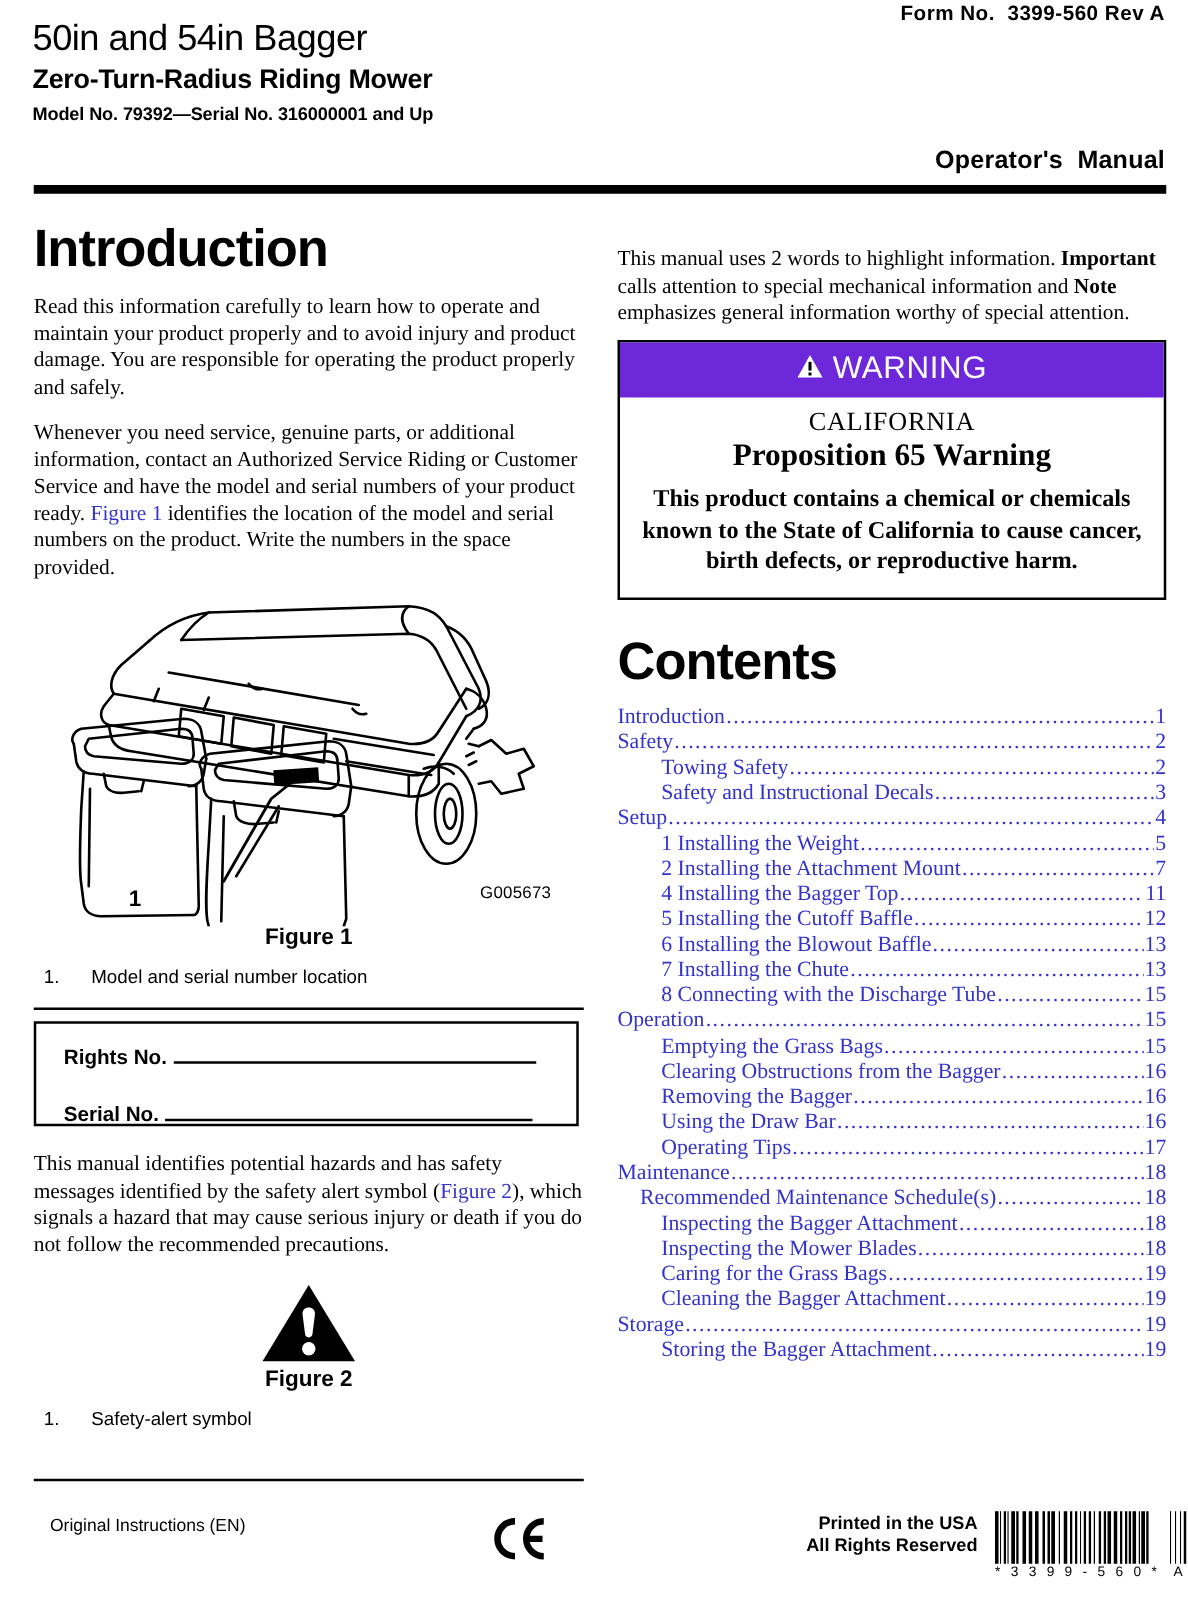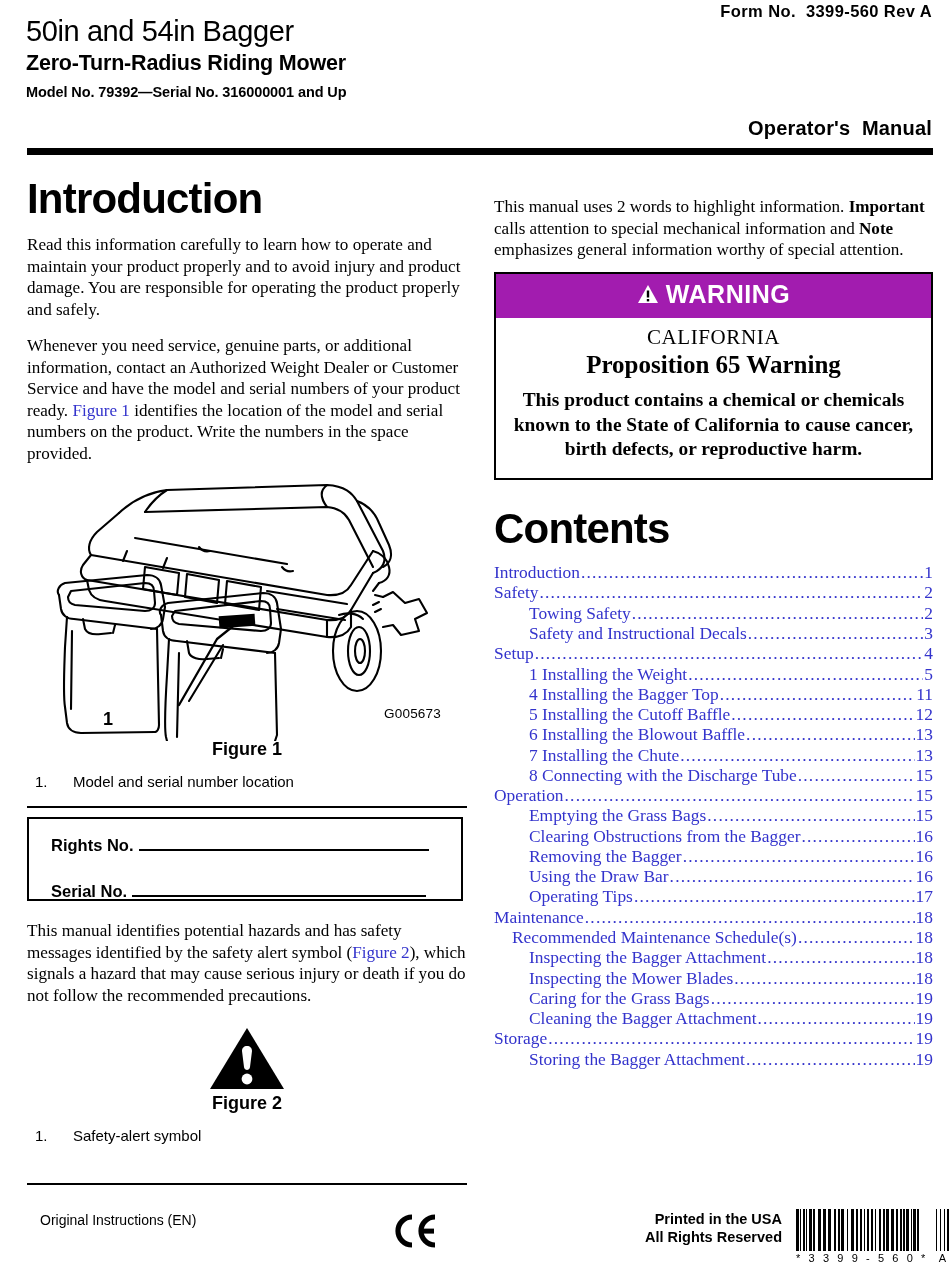--- a/index.html
+++ b/index.html
@@ -105,25 +105,25 @@
   .xref { color: #3333cc; }
   .bold { font-weight: bold; }
 
   
   .warn-box {
     border: 2px solid #000;
     margin-top: 6px;
     background: #fff;
   }
   .warn-bar {
-    background: #a21caf;
+    background: #6d28d9;
     color: #fff;
     text-align: center;
     font-family: "Liberation Sans", sans-serif;
-    font-weight: bold;
+    font-weight: normal;
     font-size: 25px;
     letter-spacing: 0.5px;
     padding: 6px 0 8px 0;
   }
   .warn-bar .tri {
     display: inline-block;
     vertical-align: -1px;
     margin-right: 7px;
   }
   .warn-body {
@@ -330,21 +330,21 @@
   <div class="manual-type">Operator's  Manual</div>
   <div class="header-rule"></div>
 
   <div class="col-left">
 
     <h1 class="section-h">Introduction</h1>
 
     <p class="body">Read this information carefully to learn how to operate and maintain your product properly and to avoid injury and product damage.  You are responsible for operating the product properly and safely.</p>
 
     <p class="body">
-      <span>Whenever you need service, genuine parts, or additional information, contact an Authorized Weight Dealer or Customer Service and have the model and serial numbers of your product ready. </span><span class="xref">Figure 1</span><span> identifies the location of the model and serial numbers on the product. Write the numbers in the space provided.</span>
+      <span>Whenever you need service, genuine parts, or additional information, contact an Authorized Service Riding or Customer Service and have the model and serial numbers of your product ready. </span><span class="xref">Figure 1</span><span> identifies the location of the model and serial numbers on the product. Write the numbers in the space provided.</span>
     </p>
 
     <div class="fig1-wrap">
       <svg width="440" height="262" viewBox="0 0 440 262">
         <g fill="none" stroke="#000" stroke-width="2.1" stroke-linejoin="round" stroke-linecap="round">
 
           <path d="M92,34 C108,19 125,13 140,11 L300,6 C318,7 325,14 330,22 L356,72 C360,82 356,90 346,94"></path>
           <path d="M92,34 L70,53 C62,61 60,70 64,76"></path>
           <path d="M140,11 C132,16 124,24 118,33"></path>
           <path d="M118,33 L300,28 C312,29 318,34 322,41 L346,88"></path>
@@ -496,20 +496,25 @@
           <span class="t-label">Setup</span>
           <span class="t-dots"></span>
           <span class="t-page">4</span>
         </div>
         <div class="toc-row lvl-2">
           <span class="t-label">1 Installing the Weight</span>
           <span class="t-dots"></span>
           <span class="t-page">5</span>
         </div>
         <div class="toc-row lvl-2">
+          <span class="t-label">2 Installing the Attachment Mount</span>
+          <span class="t-dots"></span>
+          <span class="t-page">7</span>
+        </div>
+        <div class="toc-row lvl-2">
           <span class="t-label">4 Installing the Bagger Top</span>
           <span class="t-dots"></span>
           <span class="t-page">11</span>
         </div>
         <div class="toc-row lvl-2">
           <span class="t-label">5 Installing the Cutoff Baffle</span>
           <span class="t-dots"></span>
           <span class="t-page">12</span>
         </div>
         <div class="toc-row lvl-2">

